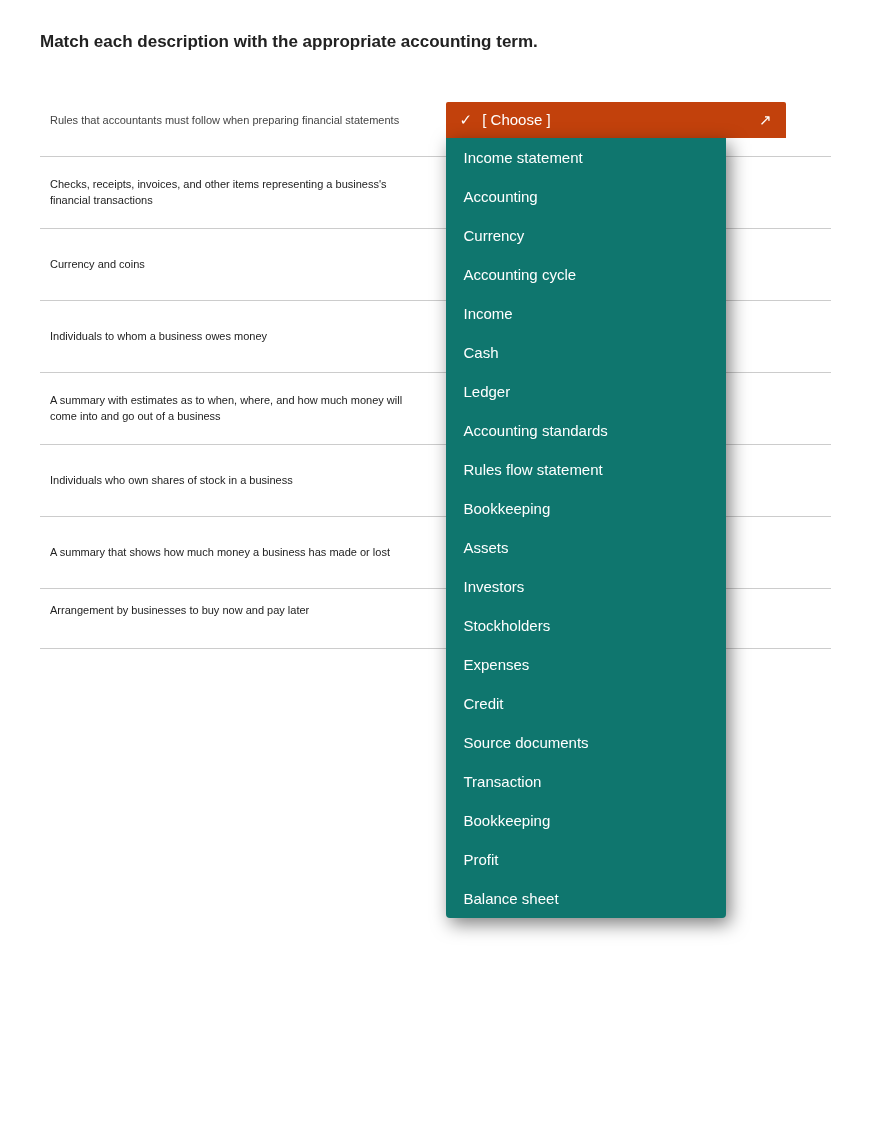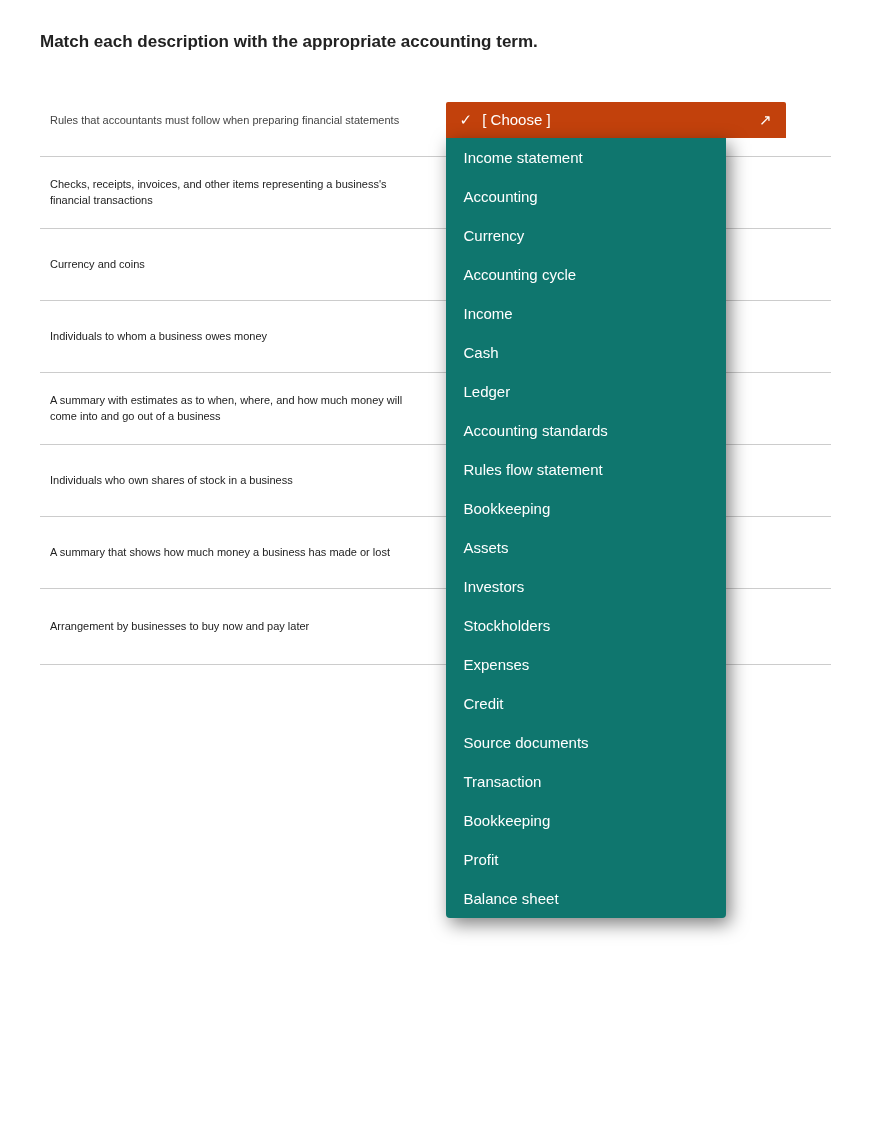--- a/index.html
+++ b/index.html
@@ -98,21 +98,21 @@
       line-height: 1.4;
     }
 
     
     .row-open .description-cell {
       color: #444;
     }
 
     
     .bottom-row td {
-      padding-top: 20px;
+      padding-top: 4px;
       padding-bottom: 20px;
     }
     .choose-btn {
       display: inline-flex;
       align-items: center;
       padding: 8px 18px;
       border: 1px solid #888;
       border-radius: 4px;
       background: #fff;
       font-size: 15px;

